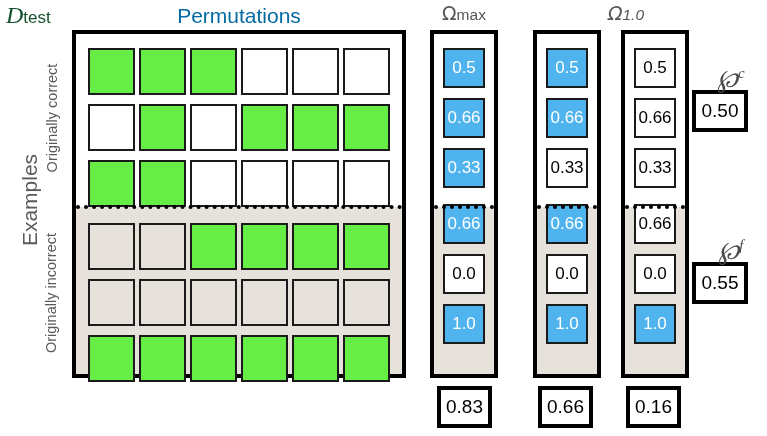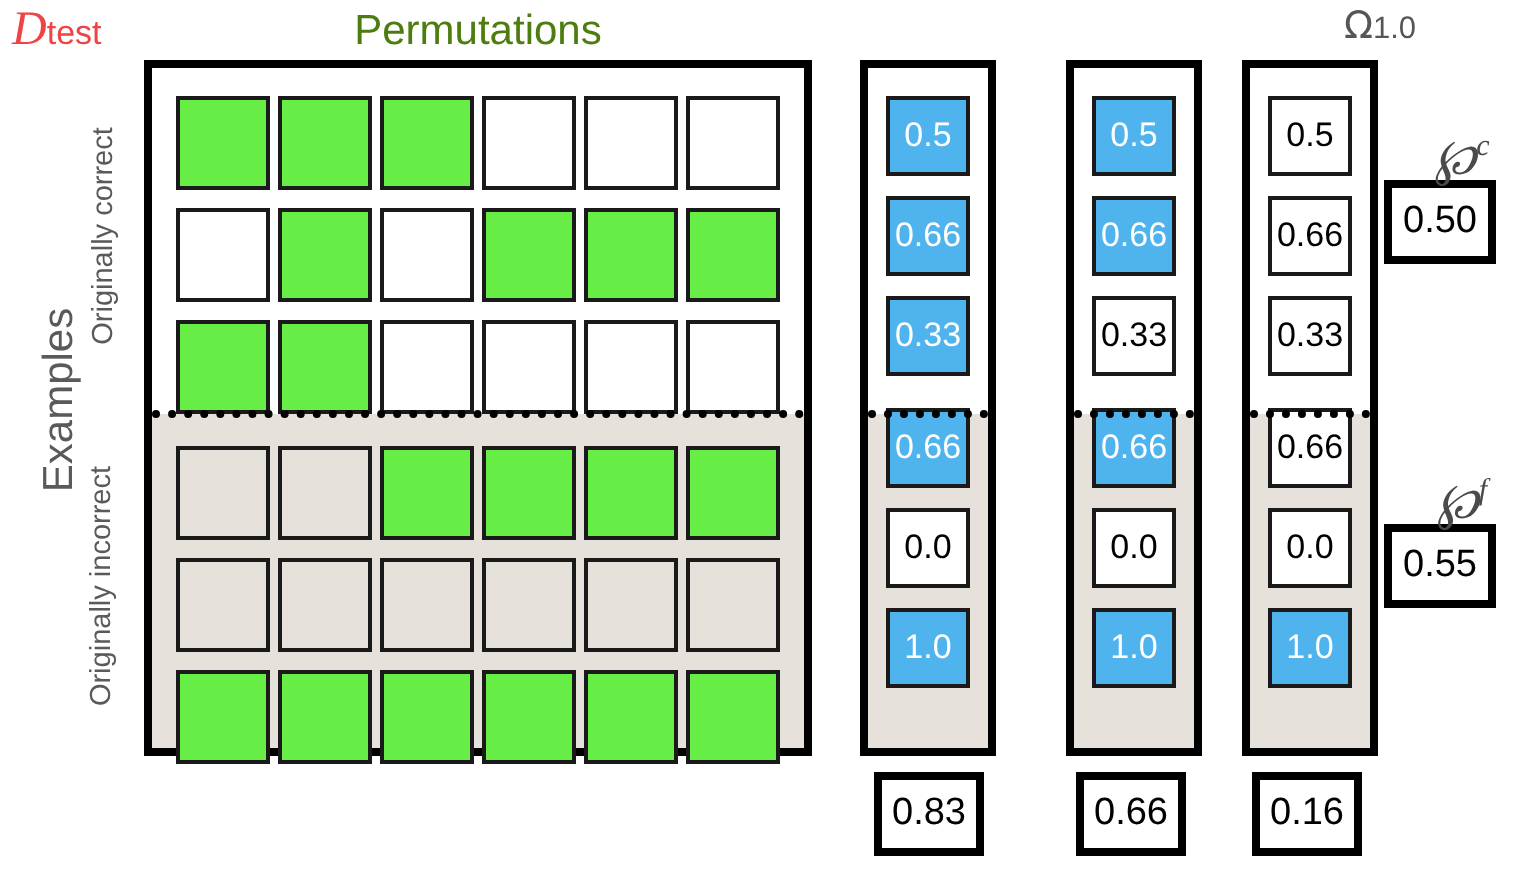--- a/index.html
+++ b/index.html
@@ -19,38 +19,38 @@
     left: 0; top: 0;
     width: 767px;
     height: 436px;
   }
 
   
   .label-dtest {
     position: absolute;
     left: 6px; top: 2px;
     font-size: 22px;
-    color: #ef4444;
+    color: #14532d;
     white-space: nowrap;
   }
   .label-dtest .ital {
     font-family: "Liberation Serif", serif;
     font-style: italic;
     font-size: 24px;
   }
   .label-dtest .sub {
     font-size: 17px;
   }
   .label-perm {
     position: absolute;
     left: 72px; top: 4px;
     width: 334px;
     text-align: center;
     font-size: 21px;
-    color: #4d7c0f;
+    color: #0369a1;
   }
 
   
   .vlabel {
     position: absolute;
     transform-origin: 50% 50%;
     color: #5a5a5a;
     white-space: nowrap;
     text-align: center;
   }
@@ -194,21 +194,21 @@
   }
   .omega-head .omg {
     font-family: "DejaVu Sans", sans-serif;
     font-size: 19px;
   }
   .omega-head .sub {
     font-size: 15.5px;
   }
   #head-omega-max  { left: 418px; }
   #head-omega-rand { left: 521px; }
-  #head-omega-one  { left: 644px; }
+  #head-omega-one  { left: 580px; font-style: italic; }
 
   
   .sumbox {
     position: absolute;
     top: 386px;
     width: 55px;
     height: 42px;
     box-sizing: border-box;
     border: 4px solid #000000;
     background: #ffffff;
@@ -323,20 +323,23 @@
             <div class="cell green"></div>
             <div class="cell green"></div>
             <div class="cell green"></div>
             <div class="cell green"></div>
             <div class="cell green"></div>
           </div>
         </div>
     </div>
   </div>
 
+  <div class="omega-head" id="head-omega-max">
+    <span class="omg">Ω</span><span class="sub">max</span>
+  </div>
   <div class="omega-head" id="head-omega-one">
     <span class="omg">Ω</span><span class="sub">1.0</span>
   </div>
 
   <div class="panel panel-omega" id="panel-omega-max">
     <div class="panel-inner">
       <div class="shade"></div>
       <div class="dotted"></div>
       <div class="omega-col" id="col-omega-max">
           <div class="ocell blue">0.5</div>

